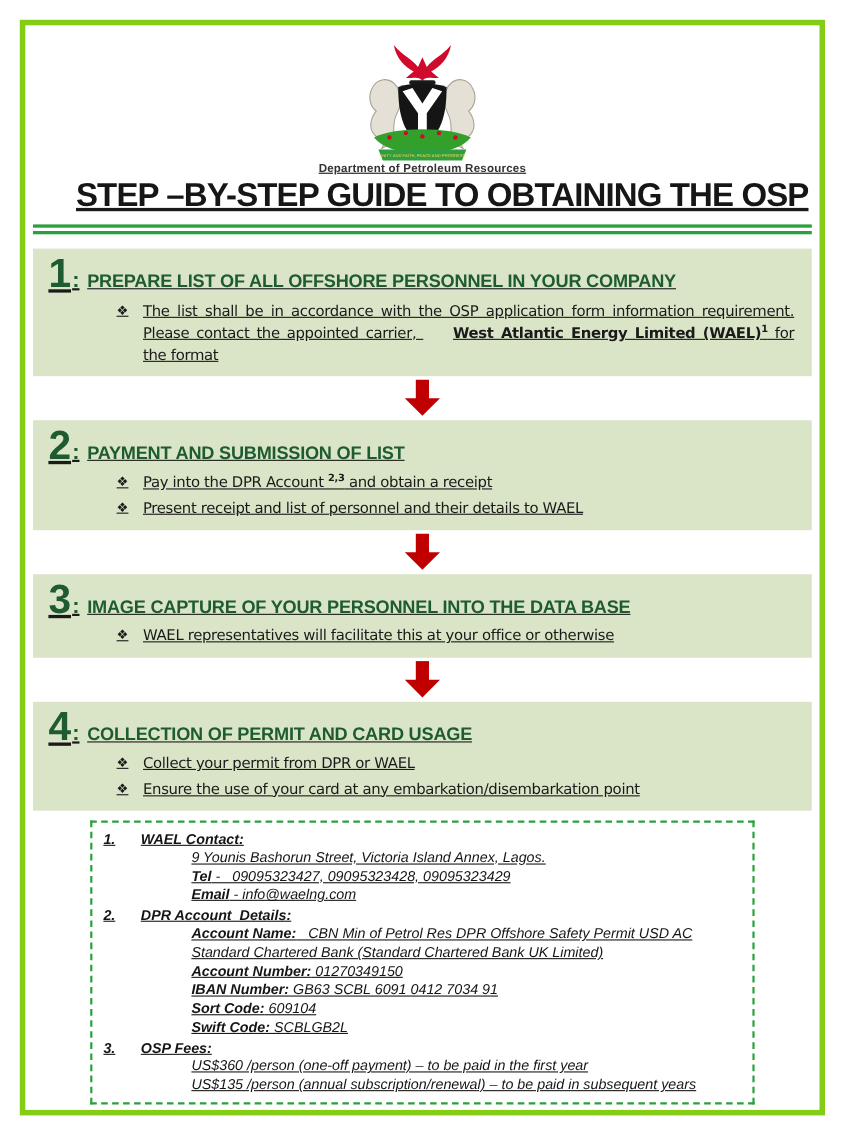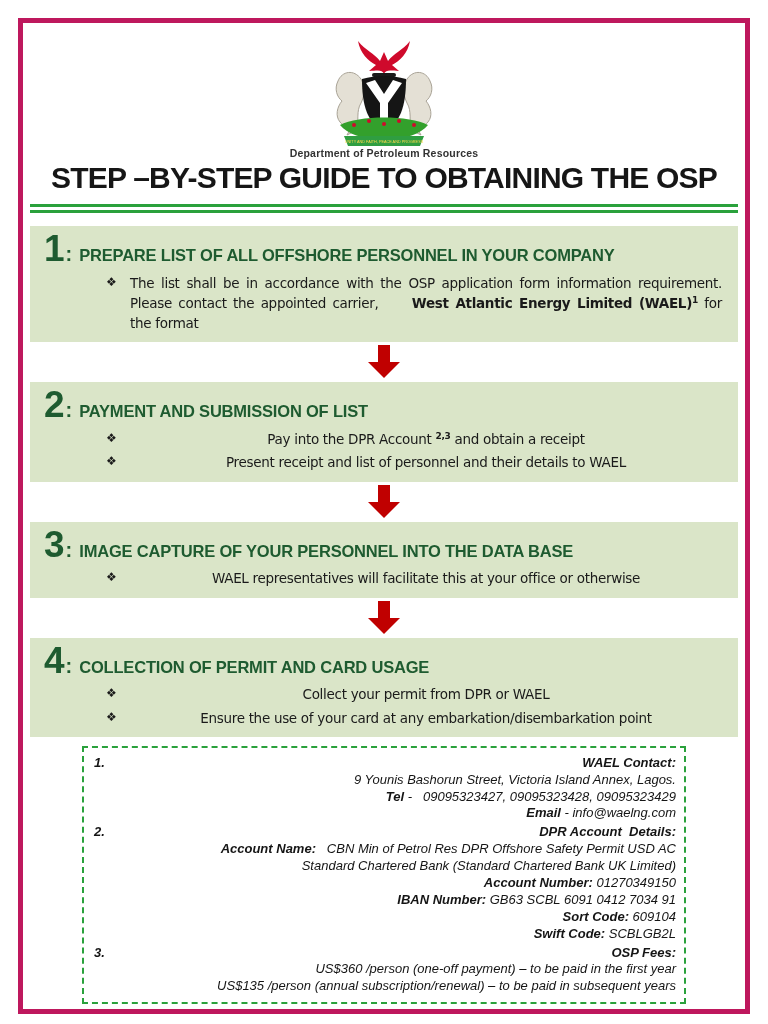--- a/index.html
+++ b/index.html
@@ -2,56 +2,56 @@
 <html><head>
 <meta charset="utf-8">
 <style>
   html,body{margin:0;padding:0;}
   body{
     width:768px;height:1024px;position:relative;background:#ffffff;
     font-family:"Liberation Sans", sans-serif;color:#1a1a1a;overflow:hidden;
   }
   .frame{
     position:absolute;left:18px;top:18px;right:18px;bottom:10px;
-    border:5px solid #be185d;box-sizing:border-box;overflow:hidden;
+    border:5px solid #84cc16;box-sizing:border-box;overflow:hidden;text-decoration:underline;
   }
   
   .coa-wrap{text-align:center;margin-top:14px;line-height:0;}
   .org-name{text-align:center;font-size:10.5px;font-weight:bold;color:#333;margin-top:4px;letter-spacing:.2px;}
   .page-title{
-    text-align:center;font-size:30px;font-weight:bold;color:#161616;
+    text-align:right;font-size:30px;font-weight:bold;color:#161616;
     letter-spacing:-.8px;margin:8px 10px 9px;white-space:nowrap;
   }
   .title-divider{margin:0 7px;height:3px;border-top:3px solid #2aa13c;border-bottom:3px solid #2aa13c;}
   
   .step{background:#dae5c8;margin:13px 7px 0;padding:3px 12px 9px 14px;}
   .step-head{display:flex;align-items:baseline;}
   .step-num{font-size:37px;font-weight:bold;color:#1e5b30;line-height:1.1;}
   .step-colon{font-size:20px;font-weight:bold;color:#1e5b30;margin-left:1px;}
   .step-title{font-size:16.5px;font-weight:bold;color:#1e5b30;margin-left:7px;letter-spacing:-.2px;}
   .bullets{list-style:none;margin:1px 0 0;padding:0;}
   .bullet{display:flex;margin:3px 0 0;}
   .bullet-mark{flex:none;width:24px;margin-left:62px;font-size:12px;color:#1a1a1a;padding-top:2px;}
   .bullet-text{
     flex:1;font-family:"DejaVu Sans", sans-serif;font-size:13.5px;line-height:1.5;
-    letter-spacing:-.3px;color:#1a1a1a;margin-right:4px;text-align:center;
+    letter-spacing:-.3px;color:#1a1a1a;margin-right:4px;
   }
   .justify{text-align:justify;}
   .bullet-text b{font-weight:bold;margin-left:27px;}
   sup{font-size:9px;font-weight:bold;}
   
   .arrow-wrap{height:37px;text-align:center;line-height:0;padding-top:3px;}
   
   .footbox{
     width:588px;margin:9px auto 0;border:2px dashed #2aa13c;box-sizing:content-box;
     padding:5px 8px 7px 4px;font-style:italic;font-size:13px;line-height:1.3;color:#151515;
   }
   .fn-item{display:flex;margin-top:2px;}
   .fn-num{flex:none;width:40px;font-weight:bold;padding-left:6px;box-sizing:border-box;}
-  .fn-body{flex:1;text-align:right;}
+  .fn-body{flex:1;}
   .fn-title{font-weight:bold;white-space:pre-wrap;}
   .fn-line{margin-left:46px;white-space:pre-wrap;}
   .fn-lead{font-weight:bold;}
 </style>
 </head>
 <body>
 
 <div class="frame">
 
   <div class="coa-wrap">

